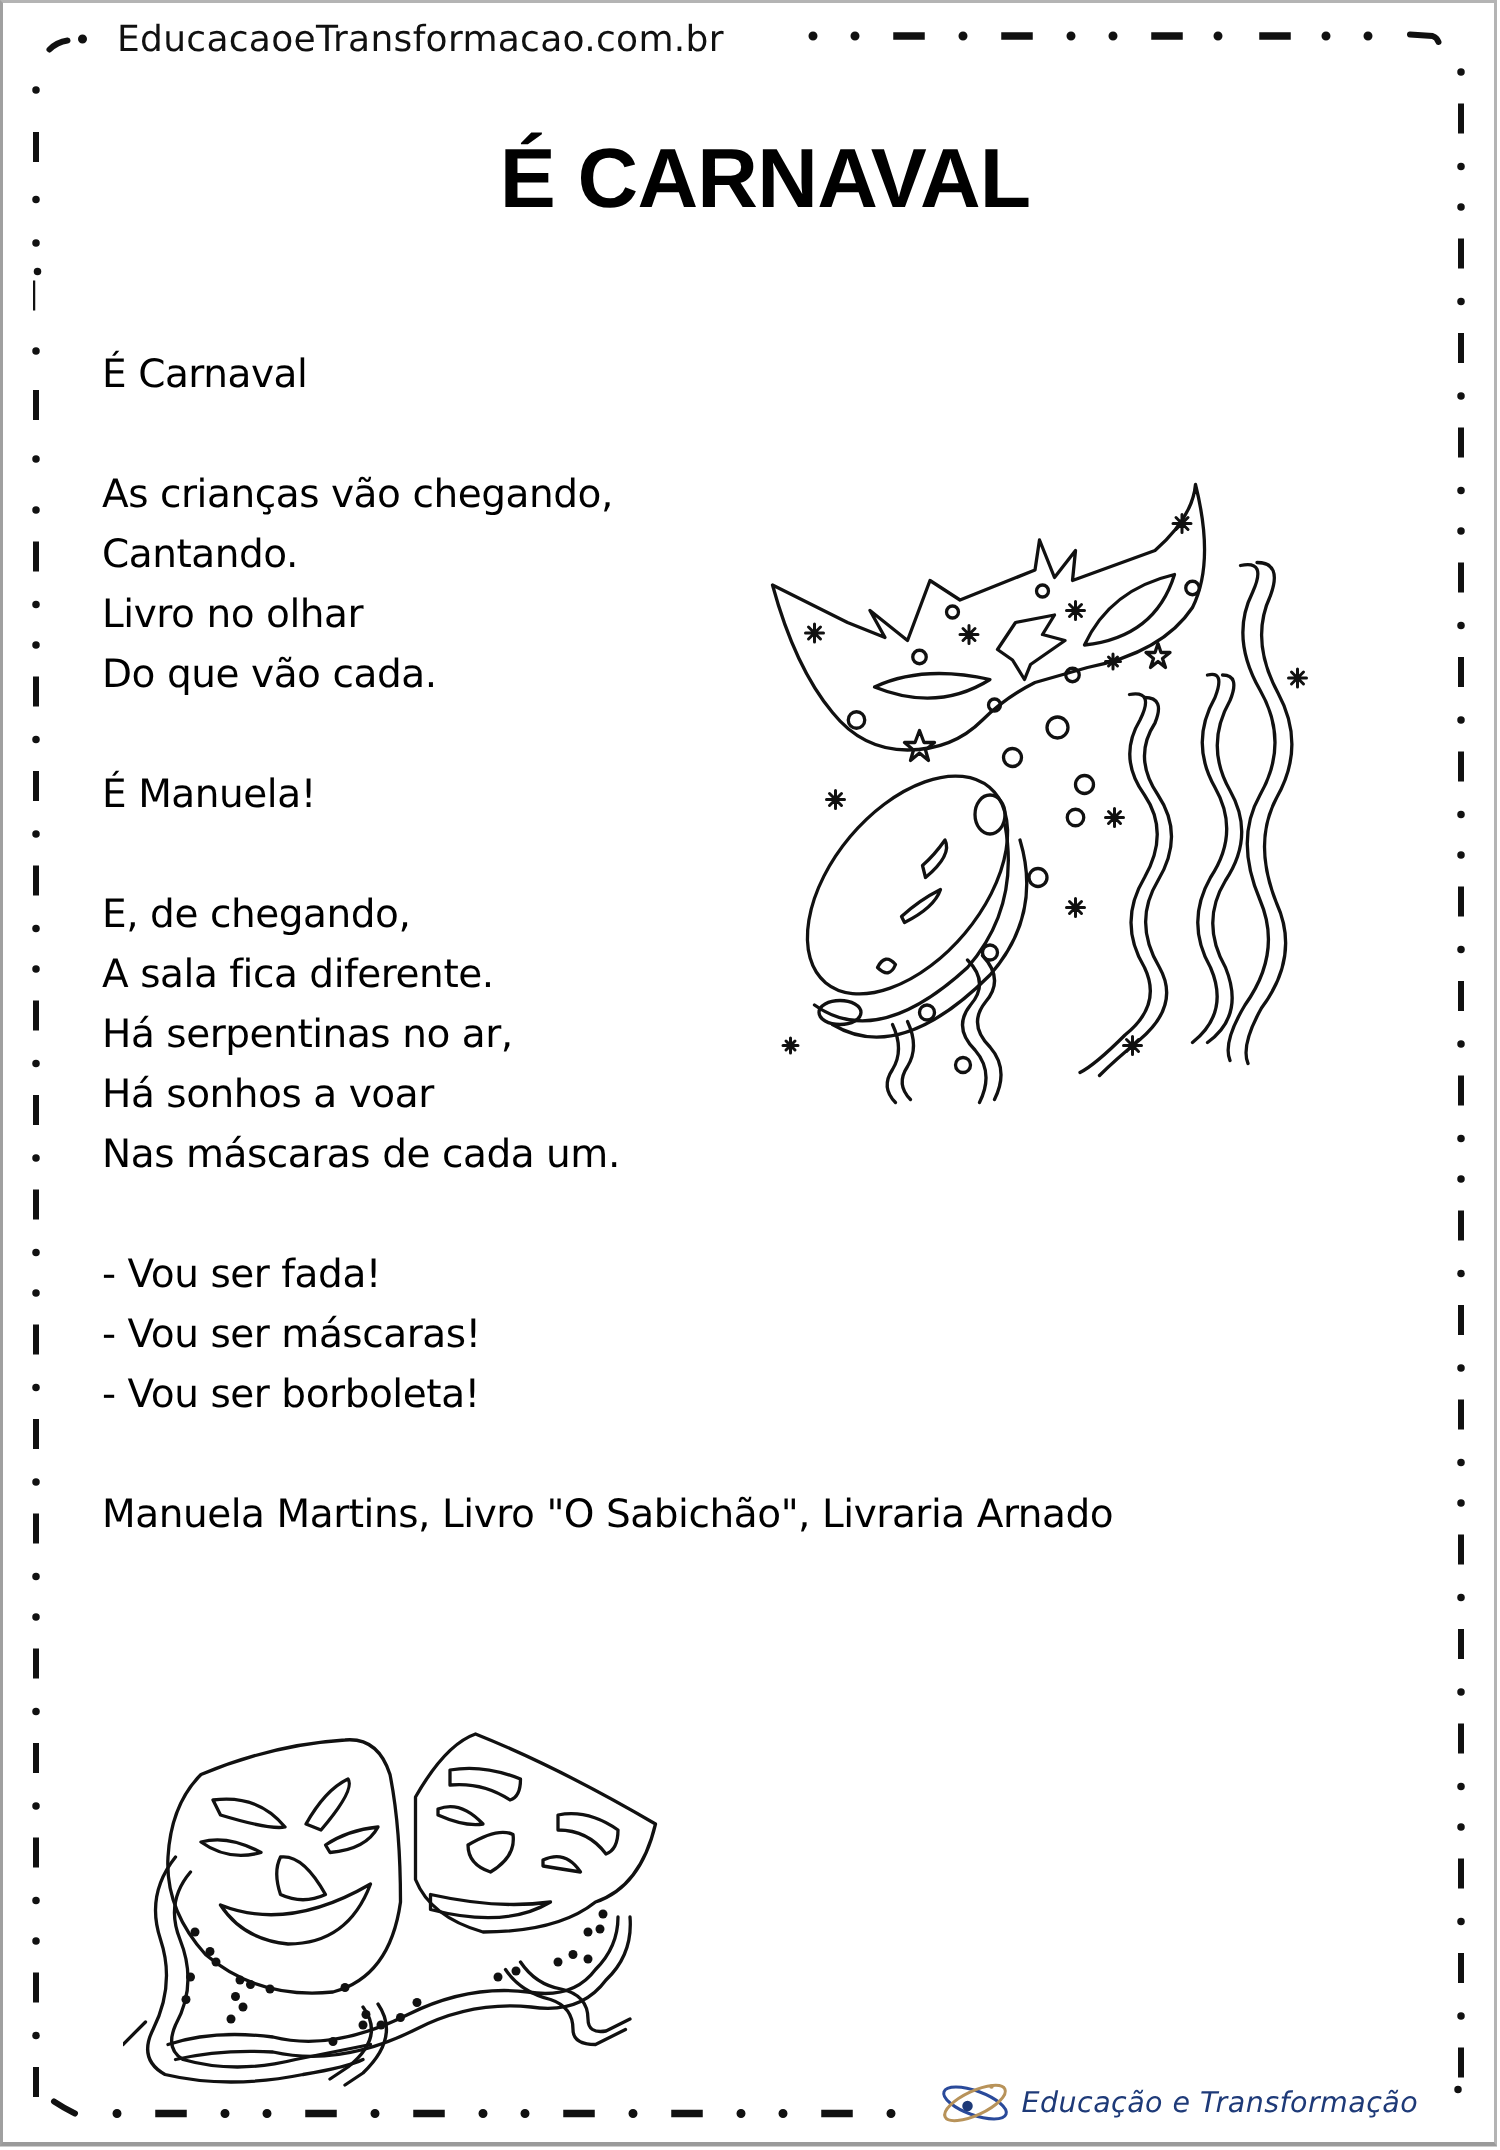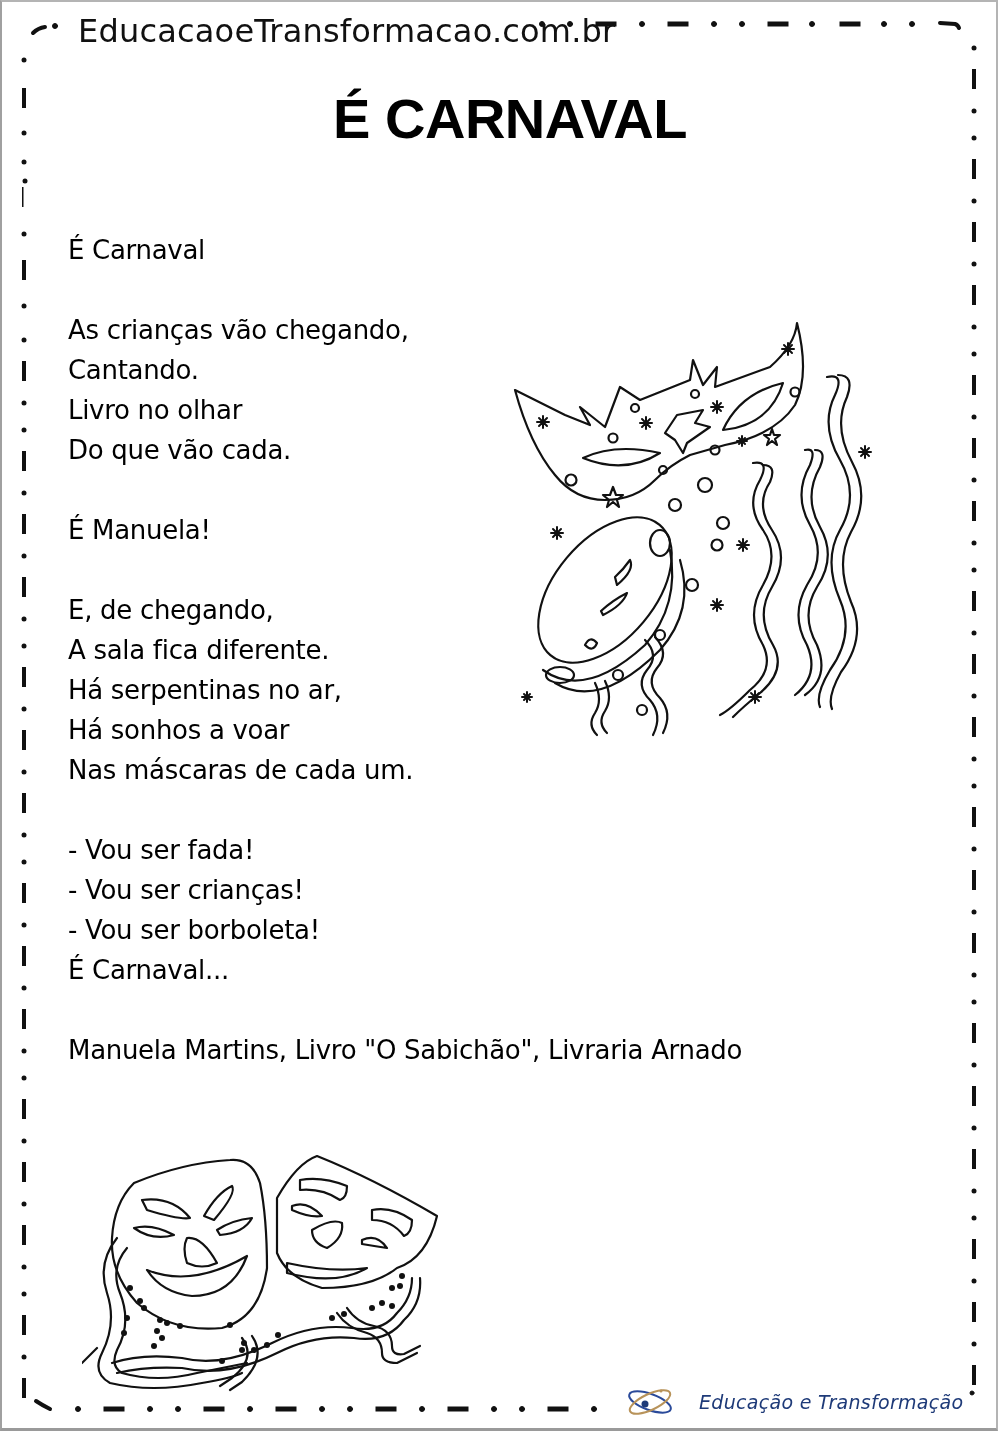--- a/index.html
+++ b/index.html
@@ -4,34 +4,34 @@
 <style>
   html, body { margin: 0; padding: 0; background: #ffffff; }
   body { width: 1000px; height: 1433px; position: relative; overflow: hidden;
          font-family: "Liberation Sans", sans-serif; color: #000; }
   .frame { position: absolute; left: 0; top: 0; width: 998px; height: 1431px;
            border-left: 2px solid #a0a0a0; border-top: 2px solid #b4b4b4;
            border-right: 2px solid #b4b4b4; border-bottom: 3px solid #9a9a9a;
            box-sizing: border-box; }
   .dash-border { position: absolute; left: 0; top: 0; width: 1000px; height: 1433px; }
   .site-url { position: absolute; left: 78px; top: 12px; font-family: "DejaVu Sans", sans-serif;
-              font-size: 32px; letter-spacing: 0.2px; color: #111; white-space: nowrap; }
+              font-size: 24px; letter-spacing: 0.2px; color: #111; white-space: nowrap; }
   .title { position: absolute; left: 0; width: 1020px; top: 86px; text-align: center;
            font-family: "Liberation Sans", sans-serif; font-weight: bold; font-size: 56px;
            letter-spacing: -0.5px; }
   .poem { position: absolute; left: 68px; top: 230px; width: 760px; }
   .poem .line { font-family: "DejaVu Sans", sans-serif; font-size: 26px; line-height: 40px;
                 height: 40px; white-space: nowrap; letter-spacing: -0.3px; }
   .poem .gap { height: 40px; }
   .art-carnival { position: absolute; left: 505px; top: 315px; width: 375px; height: 425px; }
   .art-masks { position: absolute; left: 82px; top: 1138px; width: 375px; height: 260px; }
   .brand { position: absolute; left: 625px; top: 1382px; display: flex; align-items: center; }
   .brand-logo { width: 50px; height: 40px; }
   .brand-name { font-family: "DejaVu Sans", sans-serif; font-size: 19px; color: #1e3a78;
-                margin-left: 24px; letter-spacing: 0.3px; font-style: italic; }
+                margin-left: 6px; letter-spacing: 0.3px; font-style: italic; }
 </style>
 </head>
 <body>
 
 <div class="frame"></div>
 
 <svg class="dash-border" viewBox="0 0 1000 1433">
   <g fill="#111" stroke="#111" stroke-linecap="round">
 
     <path d="M33 33 Q38 28 45 27" stroke-width="4" fill="none"></path>
@@ -180,23 +180,22 @@
   <div class="gap"></div>
   <div class="line">É Manuela!</div>
   <div class="gap"></div>
   <div class="line">E, de chegando,</div>
   <div class="line">A sala fica diferente.</div>
   <div class="line">Há serpentinas no ar,</div>
   <div class="line">Há sonhos a voar</div>
   <div class="line">Nas máscaras de cada um.</div>
   <div class="gap"></div>
   <div class="line">- Vou ser fada!</div>
-  <div class="line">- Vou ser crianças!</div>
+  <div class="line">- Vou ser máscaras!</div>
   <div class="line">- Vou ser borboleta!</div>
-  <div class="line">É Carnaval...</div>
   <div class="gap"></div>
   <div class="line">Manuela Martins, Livro "O Sabichão", Livraria Arnado</div>
 </div>
 
 <svg class="art-carnival" viewBox="0 0 375 425">
   <g fill="none" stroke="#111" stroke-width="2.2" stroke-linejoin="round" stroke-linecap="round">
 
     <path d="M10 75 L60 100 L85 110 L75 92 L100 112 L115 72 L135 85 L185 65 L188 45 L198 70 L212 52 L210 72 L265 52 Q290 30 292 8 Q305 60 290 90 Q270 120 220 130 L185 140 Q165 150 150 165 Q130 185 100 185 Q70 185 50 160 Q25 130 10 75 Z"></path>
 
     <path d="M78 143 Q110 128 155 138 Q120 160 78 143 Z"></path>

